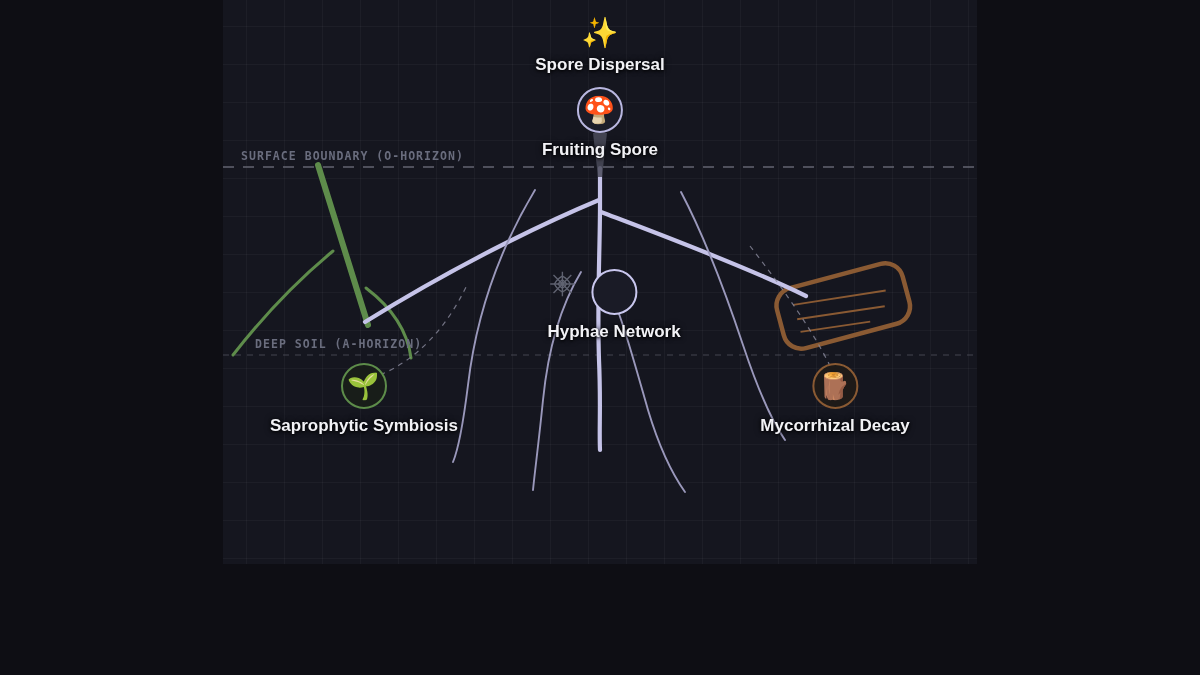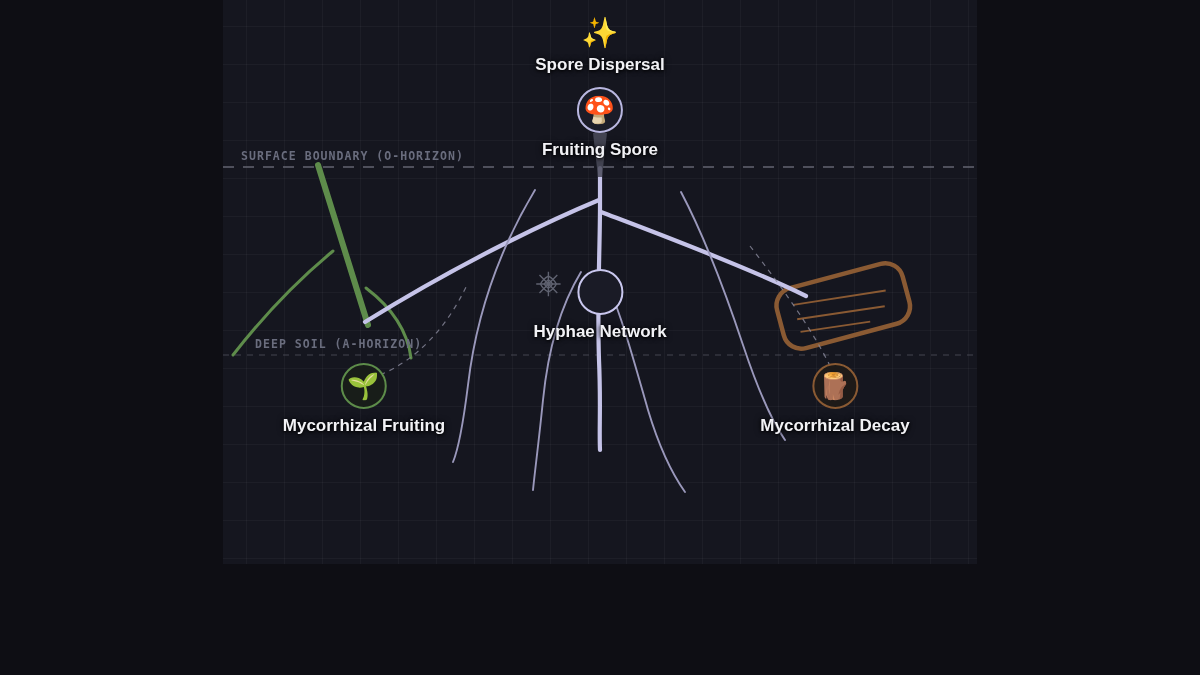--- a/index.html
+++ b/index.html
@@ -132,34 +132,34 @@
     <div class="node" style="left:377px;top:18px;">
       <div class="plain-emoji">✨</div>
       <div class="node-label">Spore Dispersal</div>
     </div>
 
     <div class="node" style="left:377px;top:87px;">
       <div class="node-circle c-fruit">🍄</div>
       <div class="node-label">Fruiting Spore</div>
     </div>
 
-    <div class="node" style="left:377px;top:269px;">
+    <div class="node" style="left:391px;top:269px;">
       <div class="node-circle c-hyphae">
         <svg width="30" height="30" viewBox="0 0 32 32" fill="none" stroke="#5f6270" stroke-width="1.5">
           <path d="M16 3 L16 29 M3 16 L29 16 M6.5 6.5 L25.5 25.5 M25.5 6.5 L6.5 25.5"></path>
           <path d="M16 7.5 C 20 9.5 22.5 12 24.5 16 C 22.5 20 20 22.5 16 24.5 C 12 22.5 9.5 20 7.5 16 C 9.5 12 12 9.5 16 7.5 Z"></path>
           <path d="M16 11.5 C 18.2 12.7 19.3 13.8 20.5 16 C 19.3 18.2 18.2 19.3 16 20.5 C 13.8 19.3 12.7 18.2 11.5 16 C 12.7 13.8 13.8 12.7 16 11.5 Z"></path>
         </svg>
       </div>
       <div class="node-label">Hyphae Network</div>
     </div>
 
     <div class="node" style="left:141px;top:363px;">
       <div class="node-circle c-myco">🌱</div>
-      <div class="node-label">Mycorrhizal Fruiting</div>
+      <div class="node-label">Saprophytic Symbiosis</div>
     </div>
 
     <div class="node" style="left:612px;top:363px;">
       <div class="node-circle c-sapro">🪵</div>
       <div class="node-label">Mycorrhizal Decay</div>
     </div>
   </div>
 
   <div class="footer">
     

